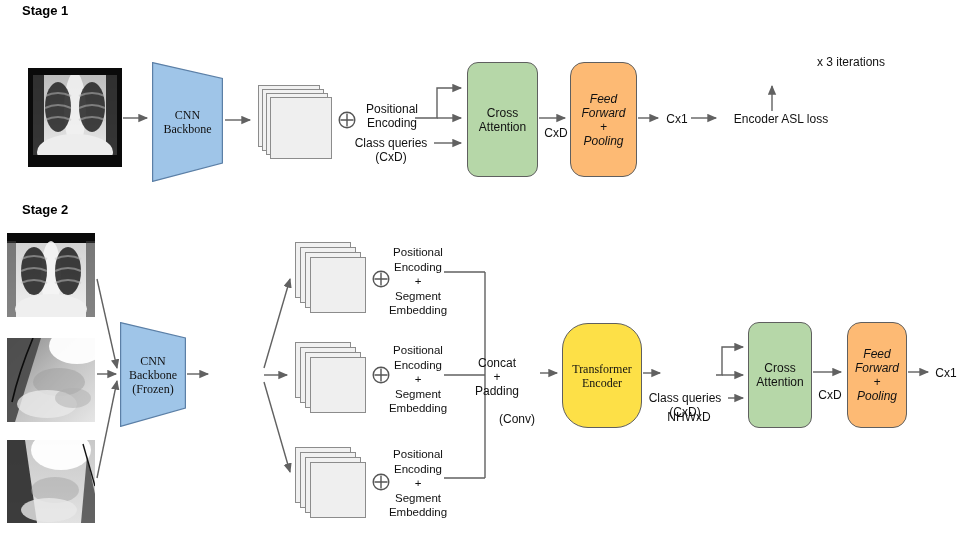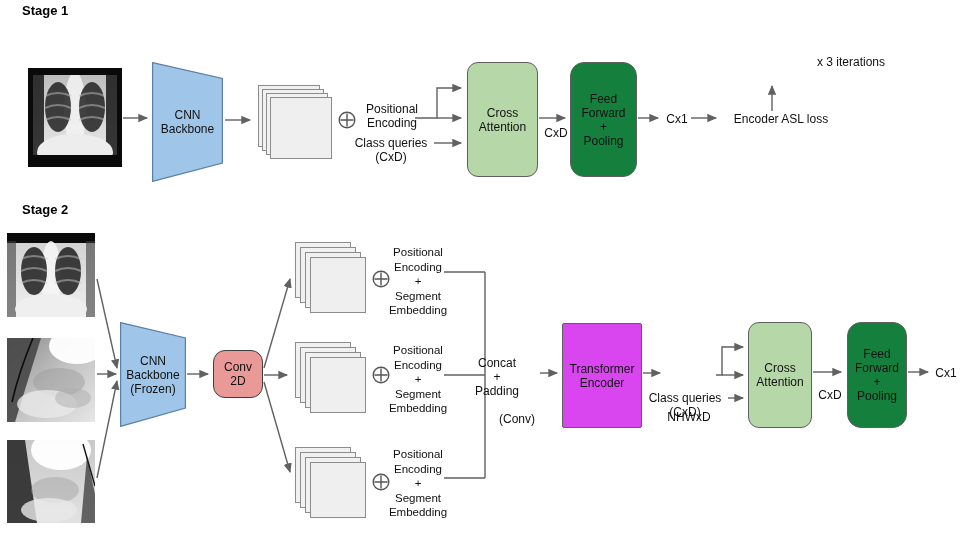--- a/index.html
+++ b/index.html
@@ -5,24 +5,24 @@
   html,body{margin:0;padding:0;background:#ffffff;}
   #canvas{position:relative;width:960px;height:540px;background:#ffffff;overflow:hidden;
           font-family:"Liberation Sans",sans-serif;color:#111;}
   .abs{position:absolute;}
   .lbl{position:absolute;white-space:pre-line;text-align:center;font-size:12px;line-height:14px;color:#111;}
   .lbl.small{font-size:11.5px;line-height:14.5px;}
   .stage-title{position:absolute;font-size:13px;font-weight:bold;color:#000;}
   .box{position:absolute;border:1.2px solid #5f5f5f;display:flex;align-items:center;justify-content:center;
        text-align:center;white-space:pre-line;font-size:12px;line-height:14px;box-sizing:border-box;}
   .box.green{background:#b6d7a8;border-radius:11px;text-align:center;}
-  .box.orange{background:#15803d;border-radius:14px;}
-  .box.yellow{background:#d946ef;border-radius:2px;}
+  .box.orange{background:#fdba74;border-radius:14px;font-style:italic;}
+  .box.yellow{background:#fde047;border-radius:26px;font-family:Liberation Serif, serif;}
   .box.red{background:#ea9999;border-radius:12px;border-color:#3f3f3f;}
-  .trap{position:absolute;}
+  .trap{position:absolute;font-family:Liberation Serif, serif;}
   .trap .t-label{position:absolute;left:0;top:0;width:100%;height:100%;display:flex;align-items:center;
        justify-content:center;text-align:center;white-space:pre-line;font-size:12px;line-height:14px;}
   .stack{position:absolute;}
   .stack .sq{position:absolute;background:#f1f1f1;border:1px solid #8c8c8c;box-sizing:border-box;}
   .stack-lg .sq{width:62px;height:62px;}
   .stack-lg .sq:nth-child(1){left:0;top:0;}
   .stack-lg .sq:nth-child(2){left:4px;top:4px;}
   .stack-lg .sq:nth-child(3){left:8px;top:8px;}
   .stack-lg .sq:nth-child(4){left:12px;top:12px;background:#efefef;}
   .stack-sm .sq{width:56px;height:56px;}
@@ -223,22 +223,20 @@
 
   <div class="trap" style="left:120px;top:322px;width:66px;height:105px;">
     <svg width="66" height="105" viewBox="0 0 66 105">
       <polygon points="0.6,0.6 65.4,16 65.4,86 0.6,104.4" fill="#9fc5e8" stroke="#5b7fa6" stroke-width="1.2"></polygon>
     </svg>
     <div class="t-label">CNN
 Backbone
 (Frozen)</div>
   </div>
 
-  <div class="box red" style="left:213px;top:350px;width:50px;height:48px;">Conv
-2D</div>
 
   <div class="stack stack-sm" style="left:295px;top:242px;width:71px;height:71px;">
     <div class="sq"></div>
     <div class="sq"></div>
     <div class="sq"></div>
     <div class="sq"></div>
   </div>
   <div class="stack stack-sm" style="left:295px;top:342px;width:71px;height:71px;">
     <div class="sq"></div>
     <div class="sq"></div>

